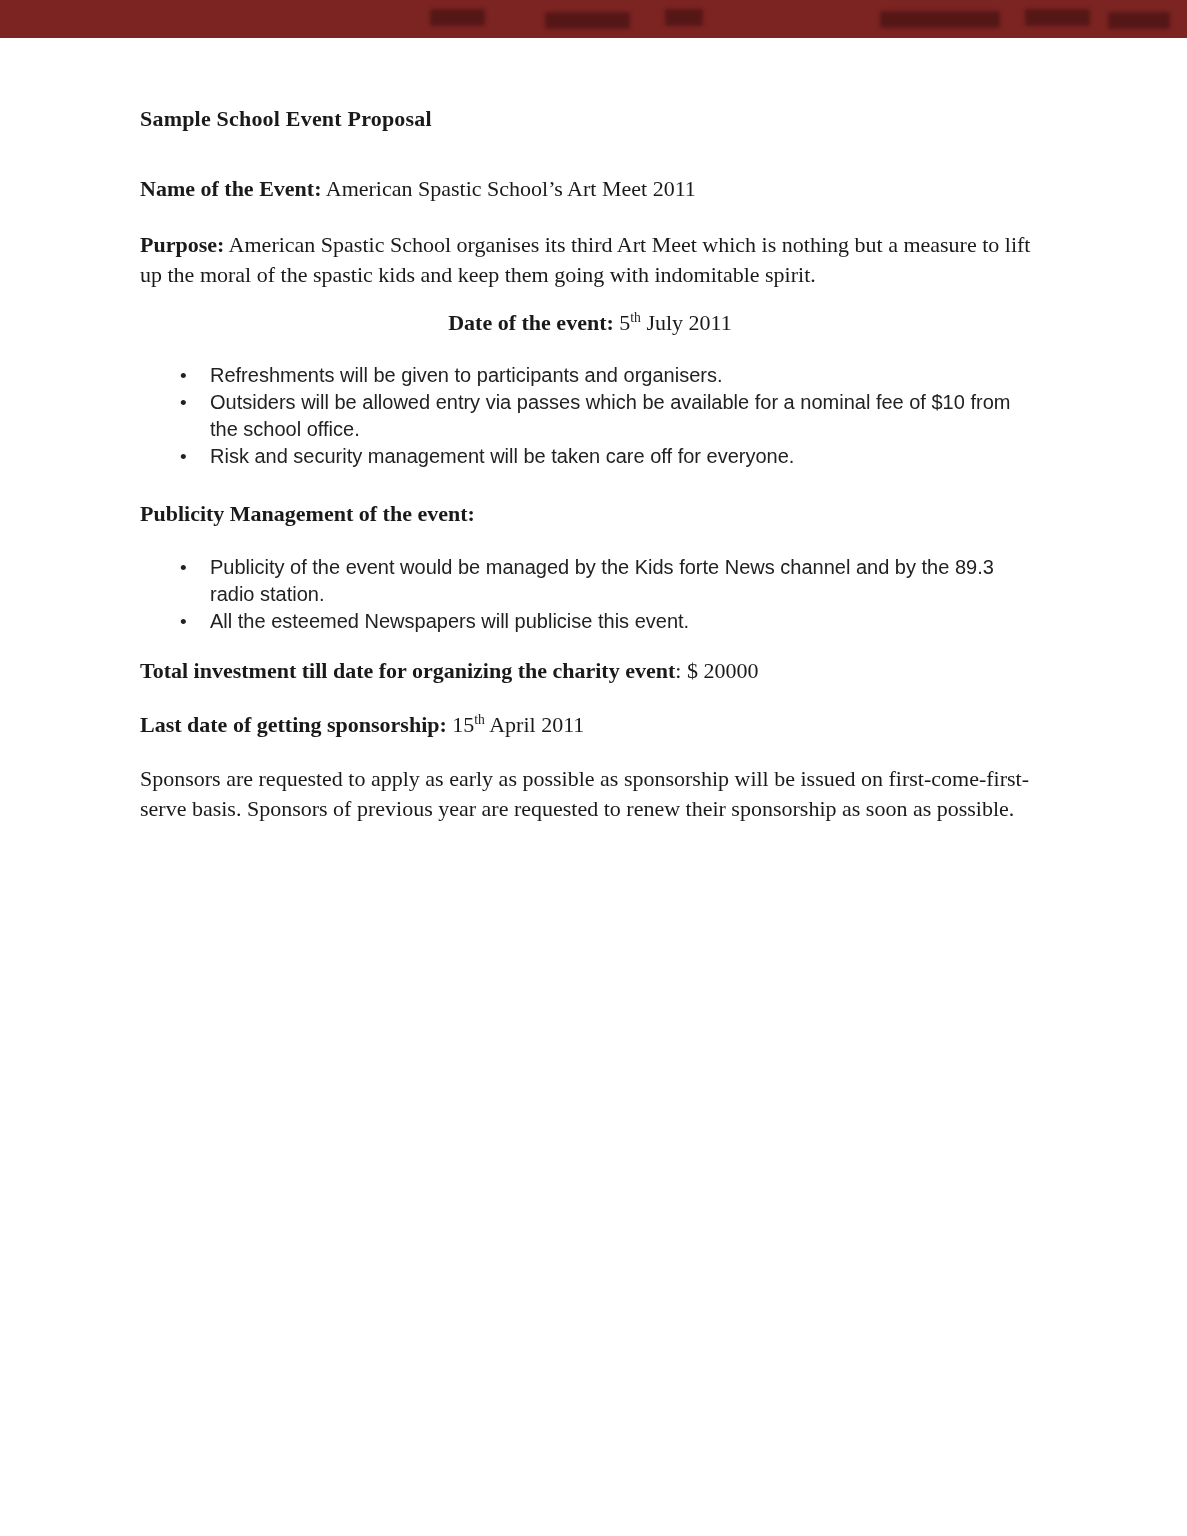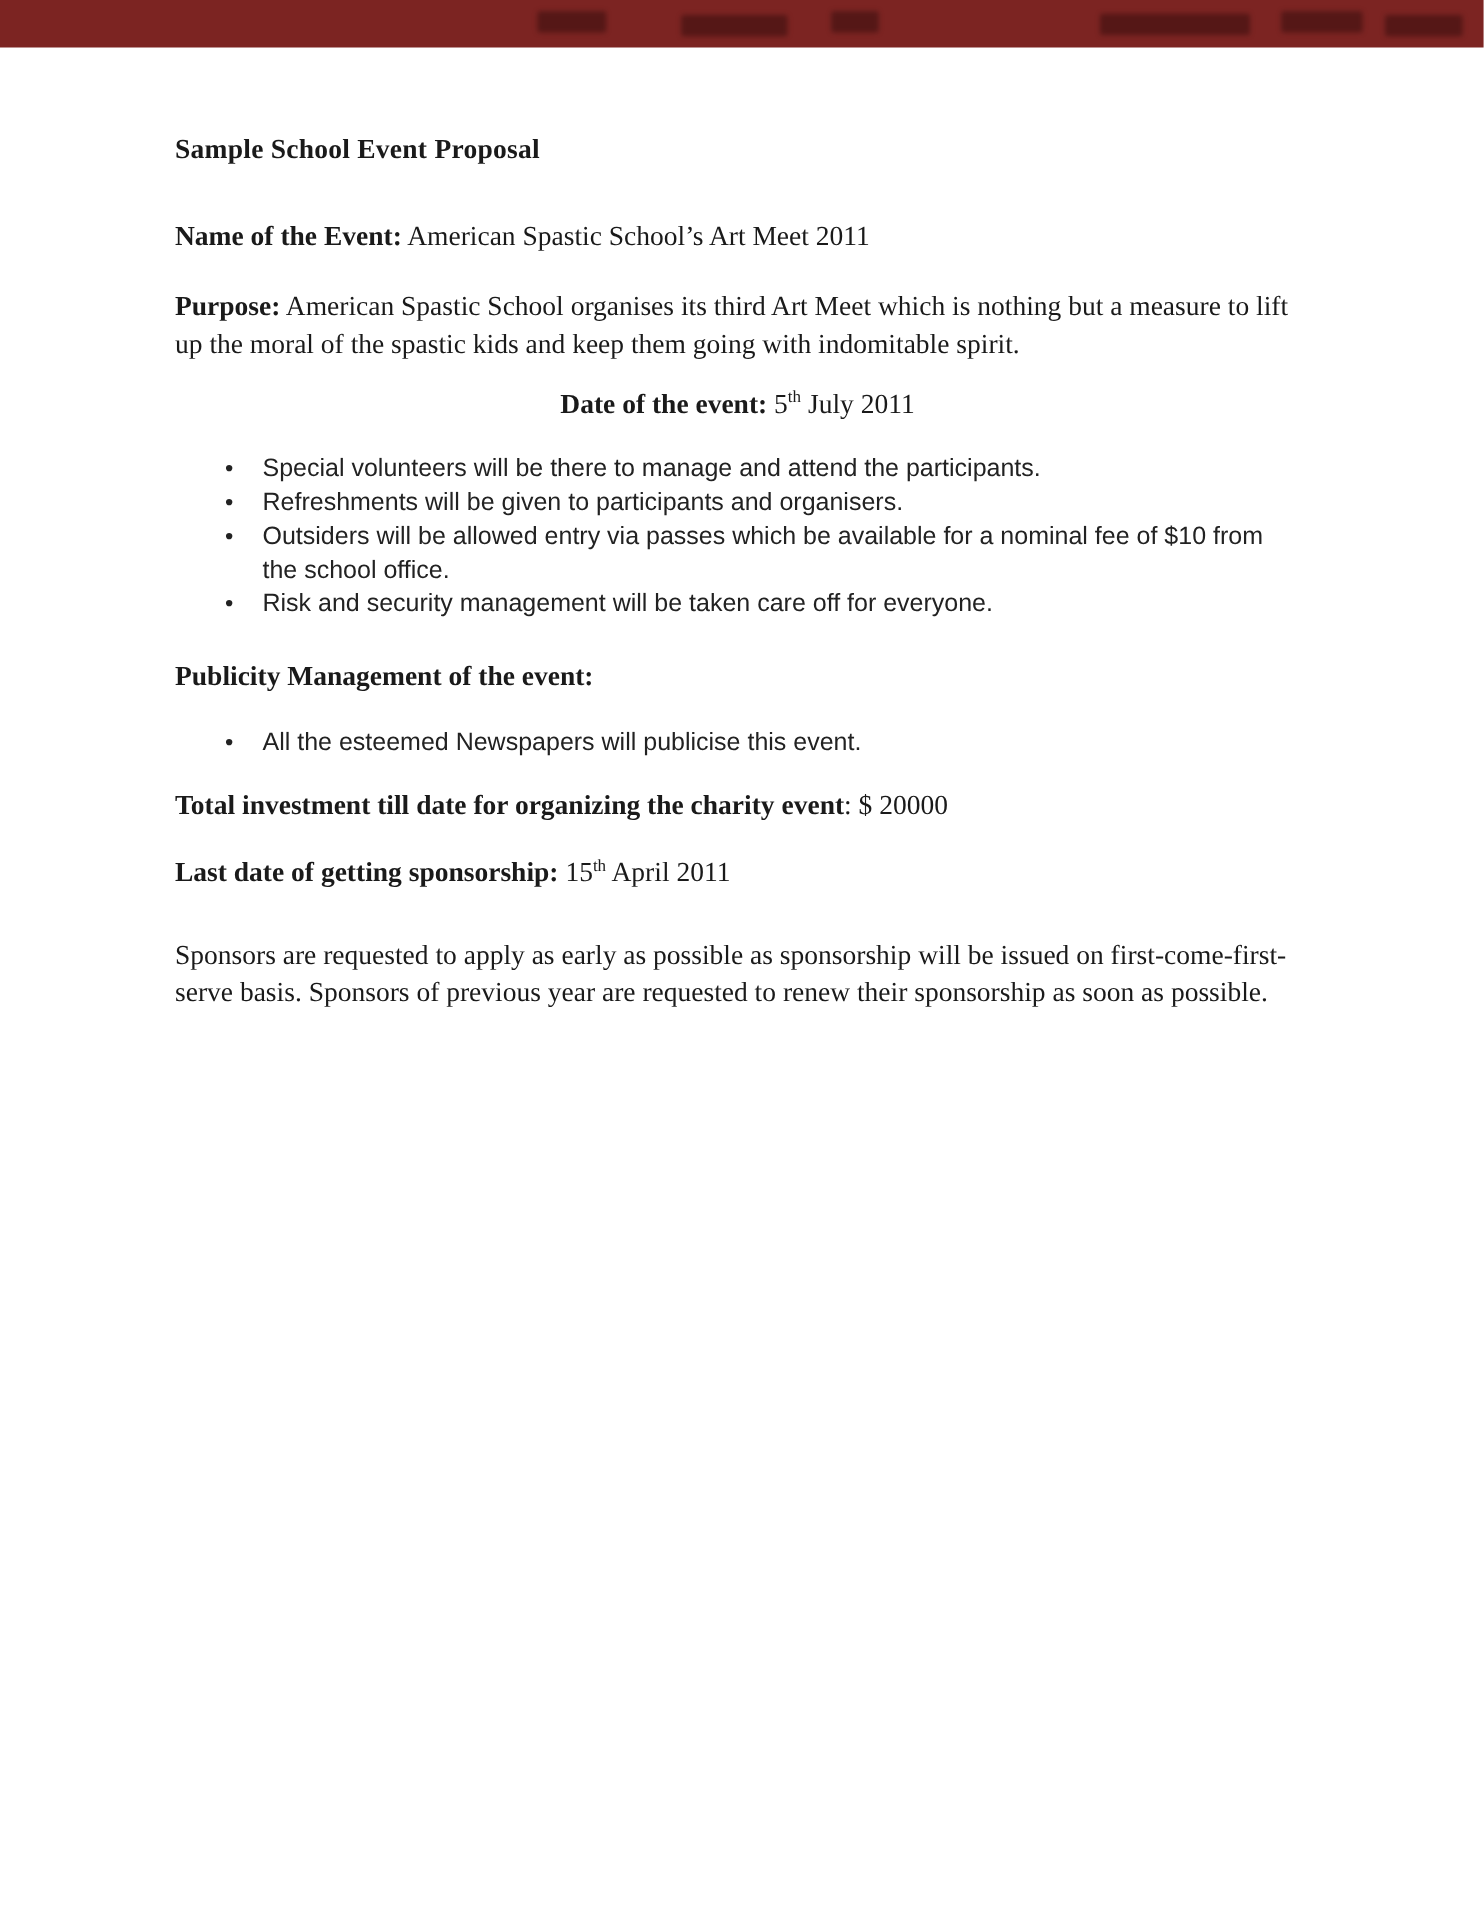--- a/index.html
+++ b/index.html
@@ -65,21 +65,21 @@
   .heading {
     margin: 0;
     font-size: 22px;
     line-height: 30px;
     font-weight: bold;
   }
   .heading-event     { margin-top: 25px; }
   .heading-publicity { margin-top: 29px; }
   .field-investment  { margin-top: 21px; }
   .field-sponsor     { margin-top: 24px; }
-  .closing           { margin-top: 36px; }
+  .closing           { margin-top: 24px; }
 
   ul.bullets {
     list-style: none;
     margin: 0;
     padding: 0 0 0 40px;
     font-family: "Liberation Sans", sans-serif;
     font-size: 20px;
     line-height: 27px;
     color: #222222;
   }
@@ -120,29 +120,29 @@
   <h1 class="title">Sample School Event Proposal</h1>
 
   <p class="field field-name"><b>Name of the Event:</b><span> American Spastic School’s Art Meet 2011</span></p>
 
   <p class="field field-purpose"><b>Purpose:</b><span> American Spastic School organises its third Art Meet which is nothing but a measure to lift up the moral of the spastic kids and keep them going with indomitable spirit.</span></p>
 
   <p class="field field-date"><b>Date of the event:</b><span> 5</span><sup>th</sup><span> July 2011</span></p>
 
 
   <ul class="bullets bullets-event">
-    <li>Special volunteers will be there to manage and attend the participants.</li>
     <li>Refreshments will be given to participants and organisers.</li>
     <li>Outsiders will be allowed entry via passes which be available for a nominal fee of $10 from the school office.</li>
     <li>Risk and security management will be taken care off for everyone.</li>
   </ul>
 
   <h2 class="heading heading-publicity">Publicity Management of the event:</h2>
 
   <ul class="bullets bullets-publicity">
+    <li>Publicity of the event would be managed by the Kids forte News channel and by the 89.3 radio station.</li>
     <li>All the esteemed Newspapers will publicise this event.</li>
   </ul>
 
   <p class="field field-investment"><b>Total investment till date for organizing the charity event</b><span>: $ 20000</span></p>
 
   <p class="field field-sponsor"><b>Last date of getting sponsorship:</b><span> 15</span><sup>th</sup><span> April 2011</span></p>
 
   <p class="field closing">Sponsors are requested to apply as early as possible as sponsorship will be issued on first-come-first-serve basis. Sponsors of previous year are requested to renew their sponsorship as soon as possible.</p>
 
 </div>

